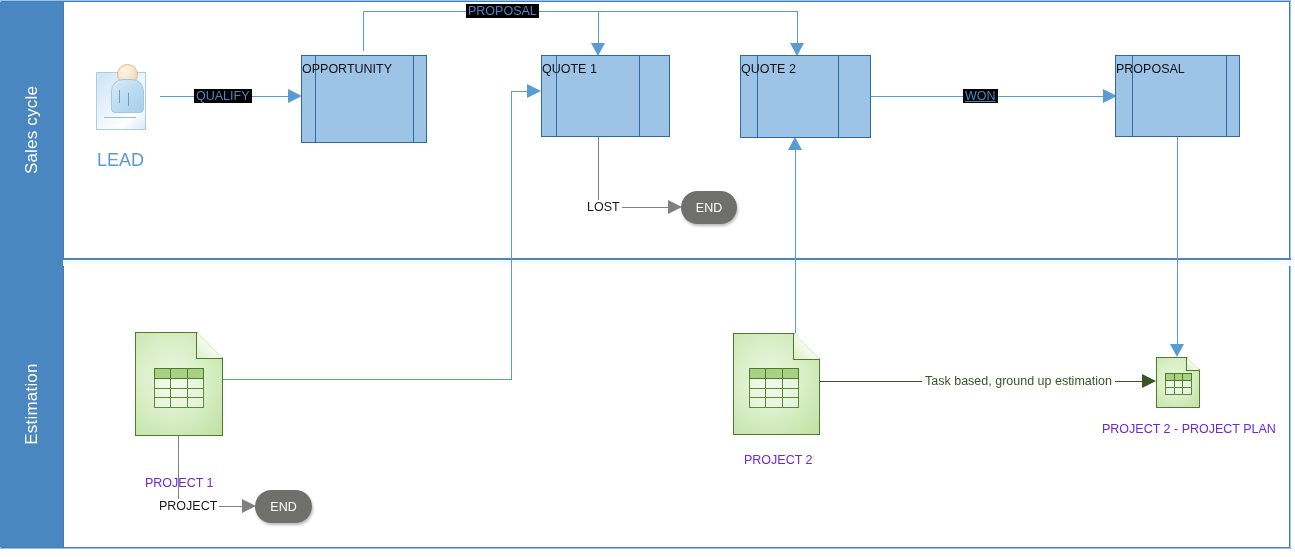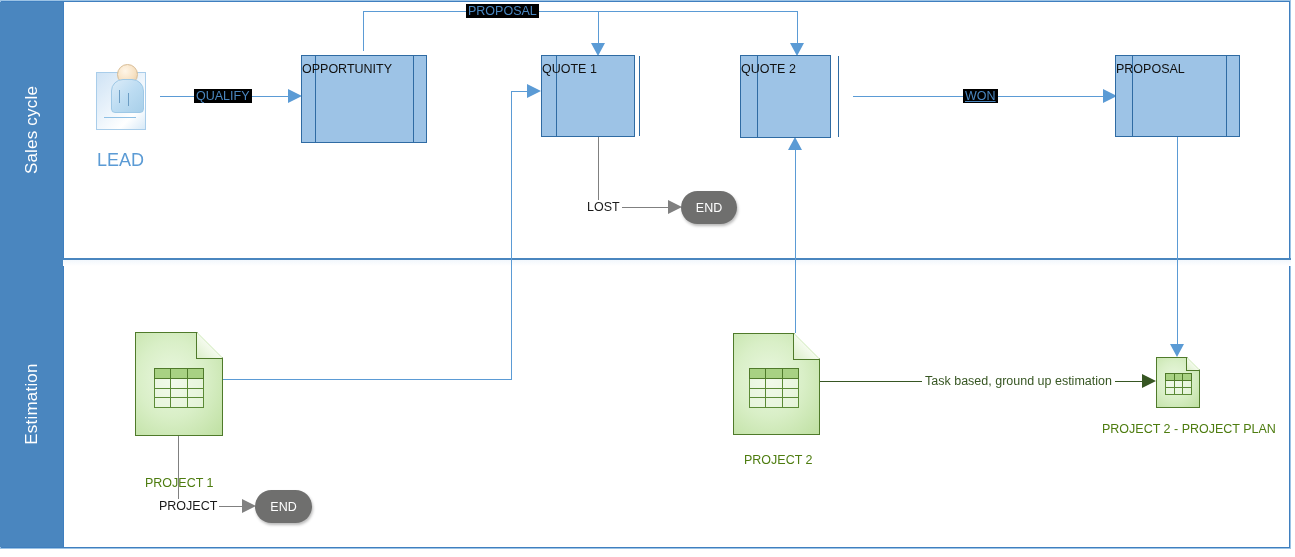--- a/index.html
+++ b/index.html
@@ -33,21 +33,21 @@
         border-radius:18px;color:#ffffff;font-size:12.5px;
         display:flex;align-items:center;justify-content:center;
         box-shadow:1px 2px 3px rgba(0,0,0,.28);}
 
   
   .tlabel{position:absolute;white-space:nowrap;font-size:12.5px;}
   .tlabel.blue{color:#4a86bf;background:#000000;padding:0 2px;text-align:right;}
   .tlabel.dark{color:#1a1a1a;background:#ffffff;padding:0 2px;}
   .tlabel.green{color:#375623;background:#ffffff;padding:0 3px;}
   .tlabel.leadname{color:#5b9bd5;font-size:18px;}
-  .tlabel.projname{color:#4d7c0f;font-size:12.5px;}
+  .tlabel.projname{color:#6d28d9;font-size:12.5px;}
 
   
   .hline{position:absolute;height:0;border-top:1.6px solid #5b9bd5;}
   .vline{position:absolute;width:0;border-left:1.6px solid #5b9bd5;}
   .hline.gray{border-top-color:#808080;}
   .vline.gray{border-left-color:#808080;}
   .hline.dgreen{border-top-color:#375623;}
   svg.arrow{position:absolute;overflow:visible;}
 
   
@@ -173,27 +173,27 @@
     </div>
   </div>
   <div class="tlabel leadname" style="left:97px;top:150px;">LEAD</div>
 
   <div class="proc" style="left:301px;top:55px;width:126px;height:88px;">
     <div class="bar" style="left:13px;"></div>
     <div class="bar" style="left:111px;"></div>
     <div class="lbl">OPPORTUNITY</div>
   </div>
 
-  <div class="proc" style="left:541px;top:55px;width:94px;height:82px;">
+  <div class="proc" style="left:541px;top:55px;width:129px;height:82px;">
     <div class="bar" style="left:14px;"></div>
     <div class="bar" style="left:97px;"></div>
     <div class="lbl">QUOTE 1</div>
   </div>
 
-  <div class="proc" style="left:740px;top:55px;width:91px;height:83px;">
+  <div class="proc" style="left:740px;top:55px;width:131px;height:83px;">
     <div class="bar" style="left:16px;"></div>
     <div class="bar" style="left:97px;"></div>
     <div class="lbl">QUOTE 2</div>
   </div>
 
   <div class="proc" style="left:1115px;top:55px;width:125px;height:82px;">
     <div class="bar" style="left:16px;"></div>
     <div class="bar" style="left:110px;"></div>
     <div class="lbl">PROPOSAL</div>
   </div>

